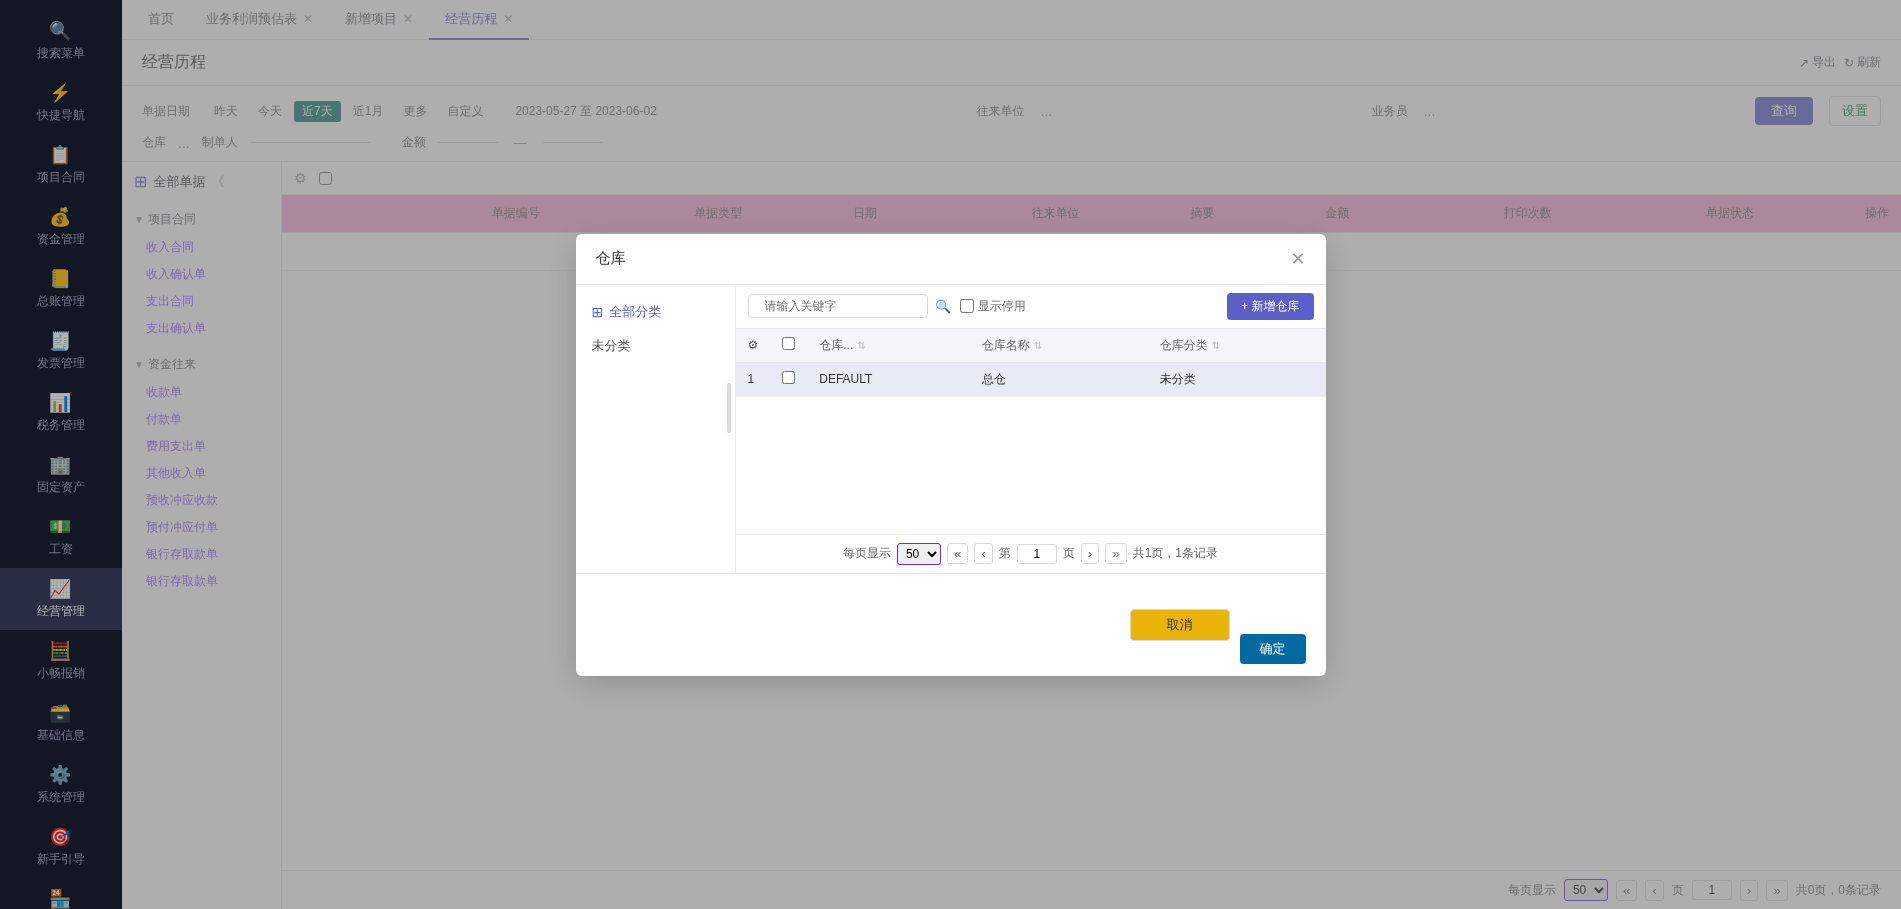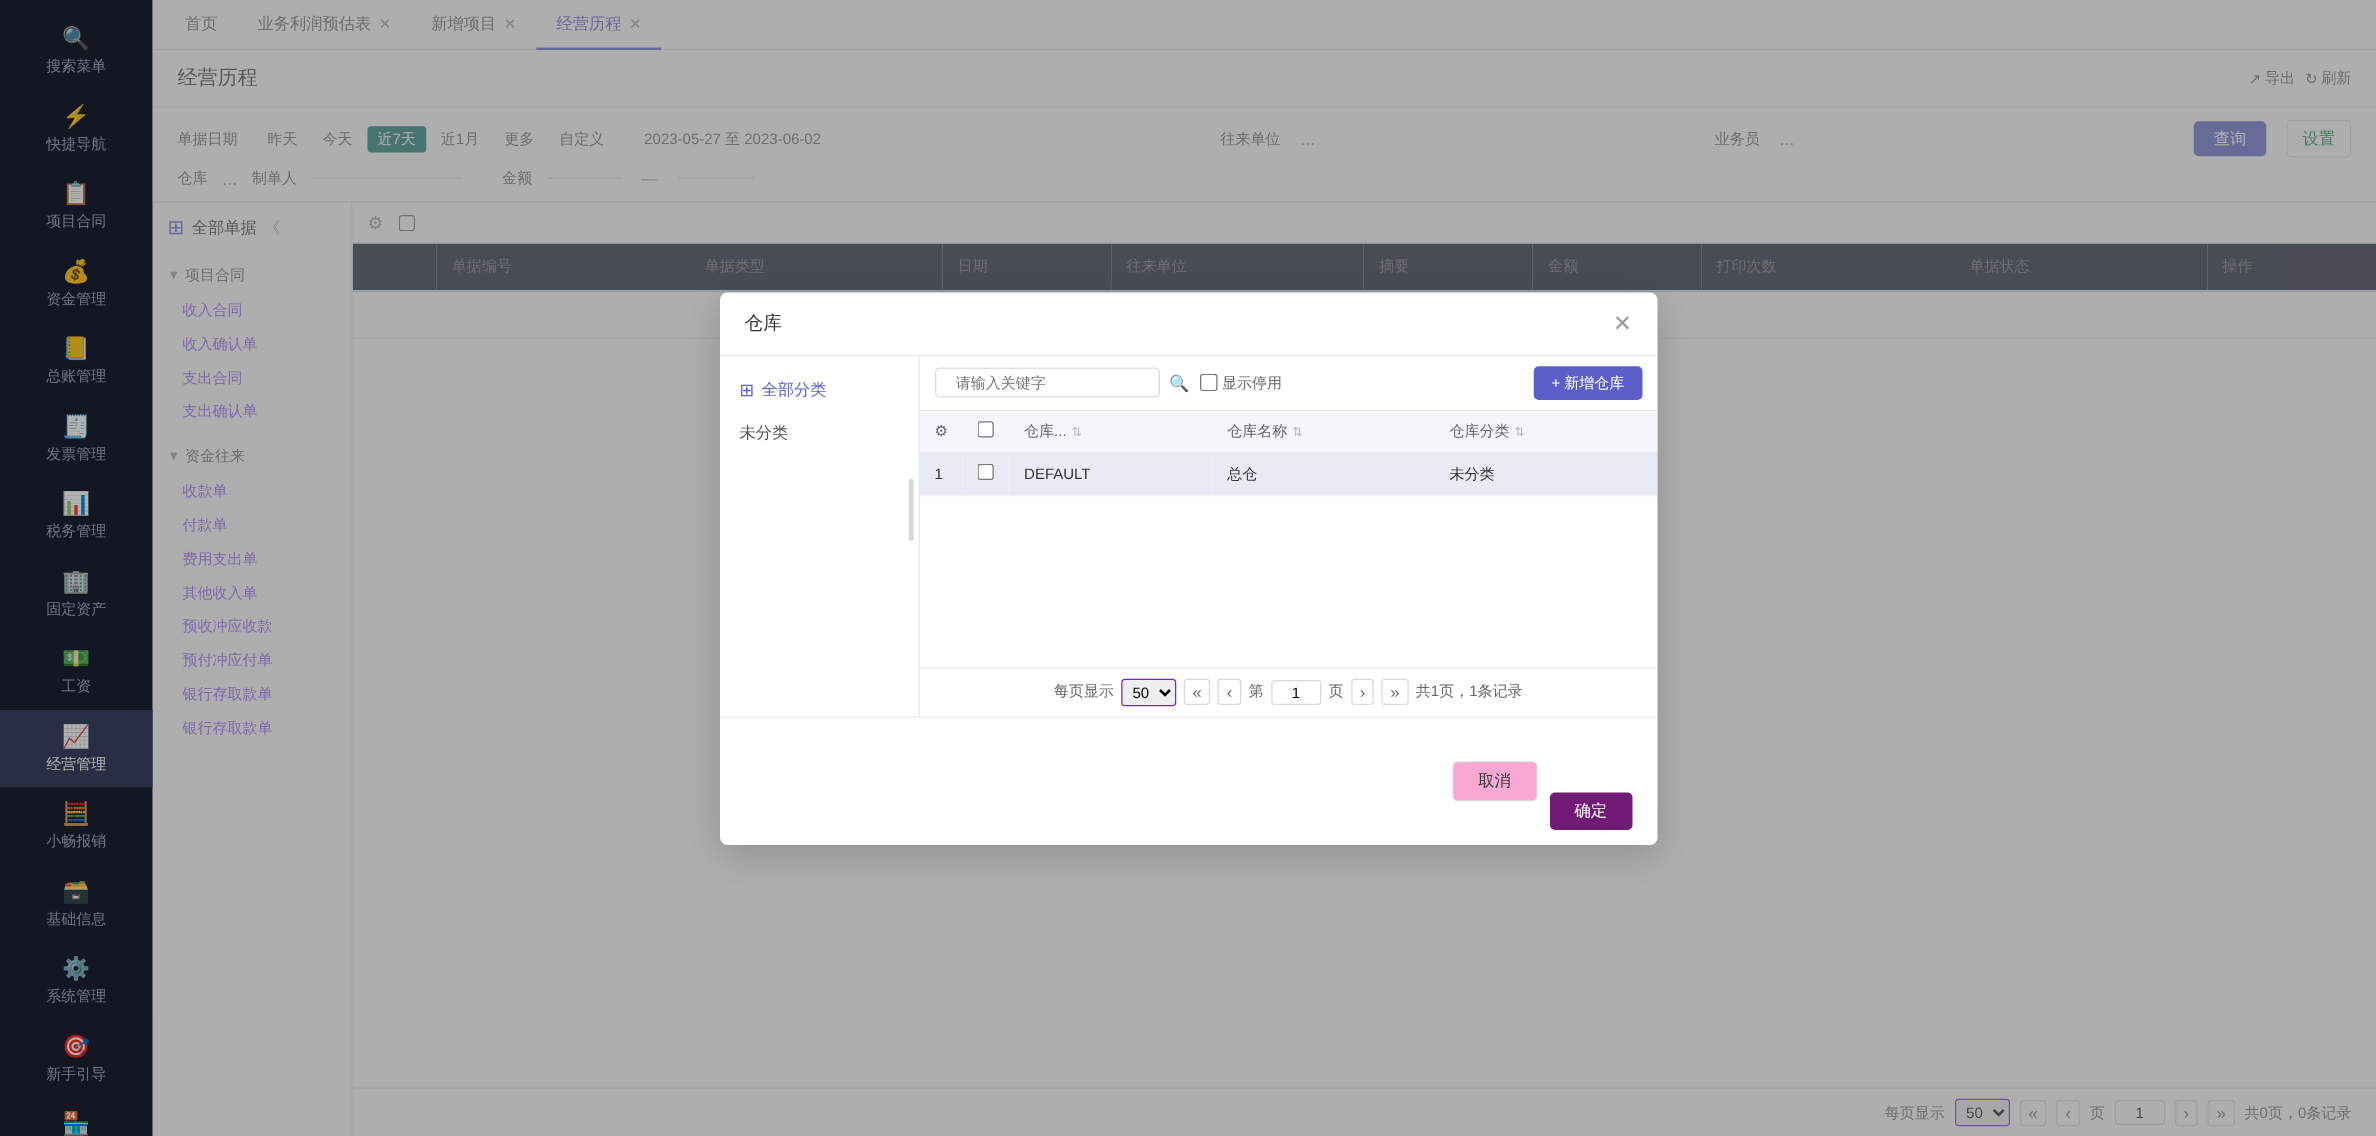--- a/index.html
+++ b/index.html
@@ -37,21 +37,21 @@
     .date-tab { padding: 2px 8px; border-radius: 3px; cursor: pointer; font-size: 12px; color: #666; }
     .date-tab.active { background: #0f766e; color: #fff; border-radius: 3px; }
     .date-range { font-size: 12px; color: #666; margin-left: 8px; }
     .filter-ellipsis { color: #999; cursor: pointer; font-size: 14px; }
     .btn-query { background: #5b5fc7; color: #fff; border: none; border-radius: 4px; padding: 5px 16px; cursor: pointer; font-size: 13px; }
     .btn-set { background: #fff; border: 1px solid #d9d9d9; border-radius: 4px; padding: 5px 12px; cursor: pointer; font-size: 13px; color: #15803d; }
 
     
     .filter-row2 { display: flex; align-items: center; gap: 12px; }
     .data-table { width: 100%; border-collapse: collapse; }
-    .data-table th { background: #0f172a; padding: 10px 12px; text-align: left; font-weight: 500; font-size: 12px; color: #666; border-bottom: 1px solid #e8e8e8; white-space: nowrap; }
+    .data-table th { background: #f9a8d4; padding: 10px 12px; text-align: right; font-weight: 500; font-size: 12px; color: #666; border-bottom: 1px solid #e8e8e8; white-space: nowrap; }
     .data-table td { padding: 10px 12px; font-size: 12px; color: #333; border-bottom: 1px solid #f0f0f0; }
     .no-data { text-align: center; padding: 40px; color: #999; font-size: 13px; }
 
     
     .bottom-bar { background: #fff; padding: 8px 20px; border-top: 1px solid #e8e8e8; display: flex; align-items: center; justify-content: flex-end; gap: 8px; font-size: 12px; color: #666; }
     .page-input { width: 40px; text-align: center; border: 1px solid #d9d9d9; border-radius: 3px; padding: 2px; font-size: 12px; }
     .page-select { border: 1px solid #6d28d9; border-radius: 3px; padding: 2px 4px; font-size: 12px; }
     .page-btn { border: 1px solid #d9d9d9; background: #fff; border-radius: 3px; padding: 2px 6px; cursor: pointer; color: #666; }
 
     
@@ -86,22 +86,22 @@
     .checkbox { width: 14px; height: 14px; cursor: pointer; }
     .btn-add { background: #5b5fc7; color: #fff; border: none; border-radius: 4px; padding: 5px 14px; cursor: pointer; font-size: 12px; margin-left: auto; }
     .modal-table-wrap { flex: 1; overflow-y: auto; }
     .modal-table { width: 100%; border-collapse: collapse; }
     .modal-table th { background: #f5f6fa; padding: 8px 12px; text-align: left; font-size: 12px; color: #666; border-bottom: 1px solid #e8e8e8; font-weight: 500; }
     .modal-table th .sort-icon { margin-left: 4px; color: #bbb; font-size: 10px; }
     .modal-table td { padding: 8px 12px; font-size: 12px; color: #333; border-bottom: 1px solid #f0f0f0; }
     .modal-table tr.selected td { background: #e8eaf6; }
     .modal-footer-inner { padding: 8px 12px; border-top: 1px solid #e8e8e8; display: flex; align-items: center; justify-content: center; gap: 6px; font-size: 12px; color: #666; }
     .modal-actions { padding: 12px 20px; display: flex; align-items: center; justify-content: flex-end; gap: 10px; border-top: 1px solid #e8e8e8; }
-    .btn-cancel { background: #f9a8d4; border: 1px solid #d9d9d9; border-radius: 4px; padding: 6px 20px; cursor: pointer; font-size: 13px; color: #333; text-align: right; }
-    .btn-confirm { background: #701a75; color: #fff; border: none; border-radius: 4px; padding: 6px 20px; cursor: pointer; font-size: 13px; margin-top: 48px; }
+    .btn-cancel { background: #eab308; border: 1px solid #d9d9d9; border-radius: 4px; padding: 6px 36px; cursor: pointer; font-size: 13px; color: #333; text-align: right; }
+    .btn-confirm { background: #0369a1; color: #fff; border: none; border-radius: 4px; padding: 6px 20px; cursor: pointer; font-size: 13px; margin-top: 48px; }
 
     
     .content-table-area { flex: 1; overflow: auto; background: #fff; margin: 0 0 0 0; }
 
     
     .main-dim { opacity: 0.6; pointer-events: none; }
   </style>
 </head>
 <body>
 

